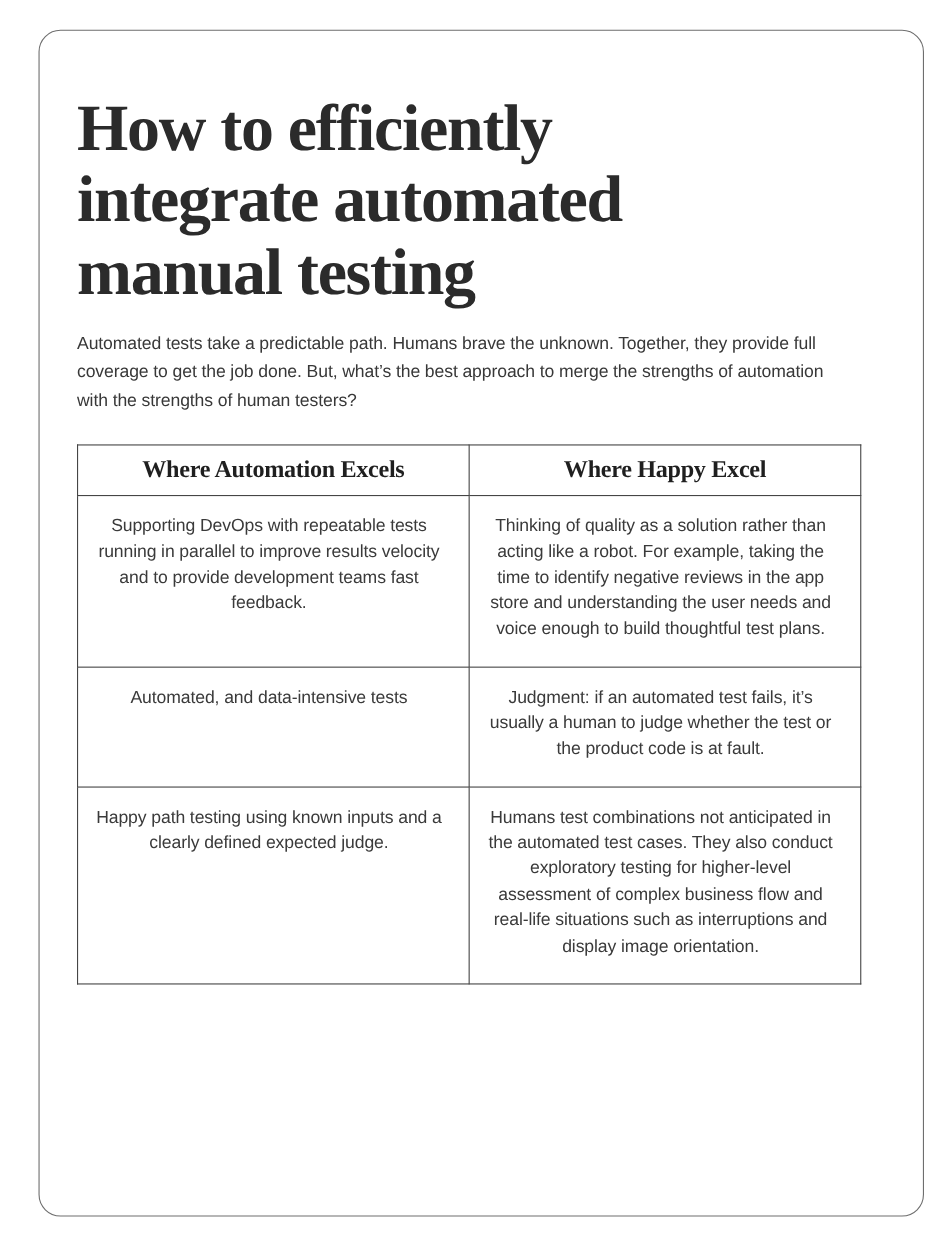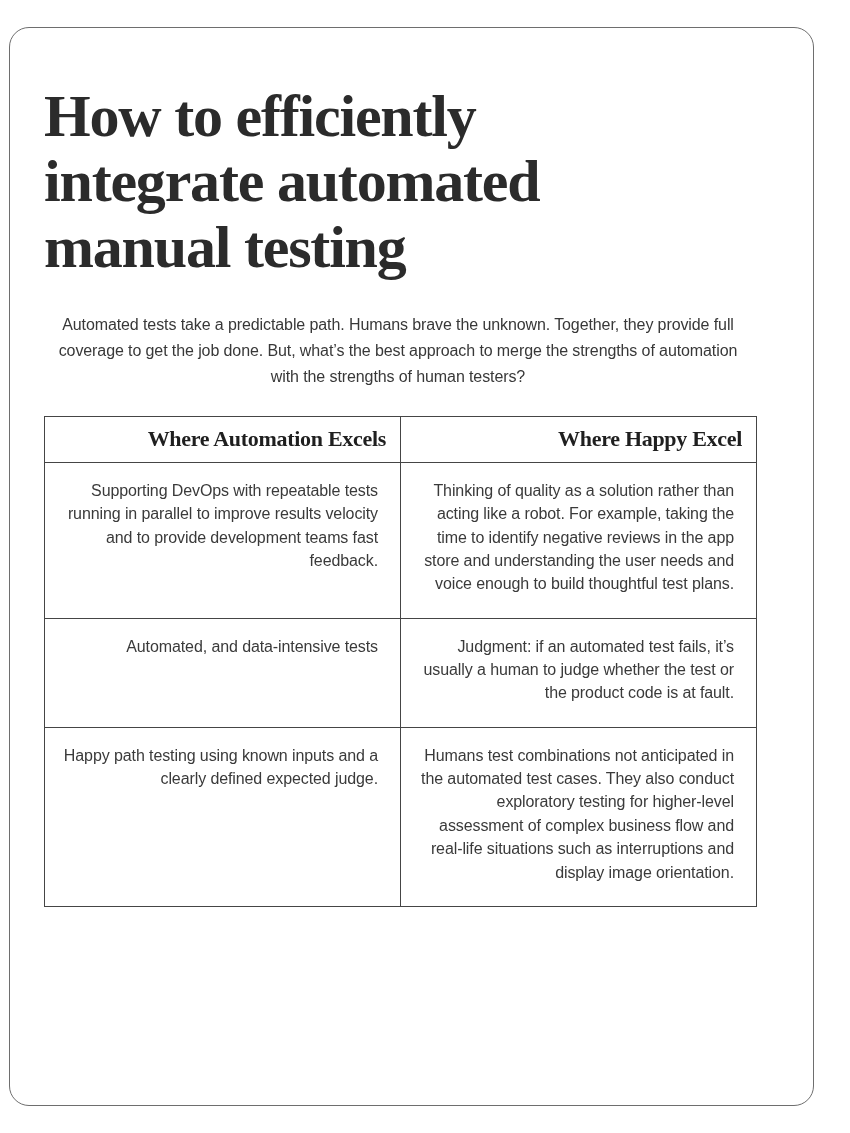--- a/index.html
+++ b/index.html
@@ -4,54 +4,53 @@
 <style>
   * { margin: 0; padding: 0; box-sizing: border-box; }
   html, body {
     width: 850px; height: 1133px;
     background: #ffffff;
     font-family: "Liberation Sans", sans-serif;
     overflow: hidden;
   }
   .card {
     position: absolute;
-    left: 9px; top: 27px;
+    left: 35px; top: 27px;
     width: 805px; height: 1079px;
     background: #ffffff;
     border: 1.5px solid #6e6e6e;
     border-radius: 20px;
     padding: 56px 57px 0 34px;
   }
   .headline {
     font-family: "Liberation Serif", serif;
     font-weight: 700;
     font-size: 60px;
     line-height: 1.09;
     letter-spacing: -1.2px;
     color: #2b2b2b;
   }
   .intro {
-    margin-top: 32px;
+    margin-top: 20px;
     max-width: 708px;
     font-size: 16px;
     line-height: 1.62;
     letter-spacing: -0.1px;
     color: #383838;
-    text-align: center;
   }
   table.compare {
     margin-top: 26px;
     width: 713px;
     border-collapse: collapse;
     table-layout: fixed;
   }
   table.compare th, table.compare td {
     border: 1.4px solid #454545;
     vertical-align: top;
-    text-align: right;
+    text-align: center;
   }
   table.compare th {
     font-family: "Liberation Serif", serif;
     font-weight: 700;
     font-size: 22px;
     letter-spacing: -0.3px;
     color: #1f1f1f;
     padding: 9px 14px 10px 14px;
   }
   table.compare td {

